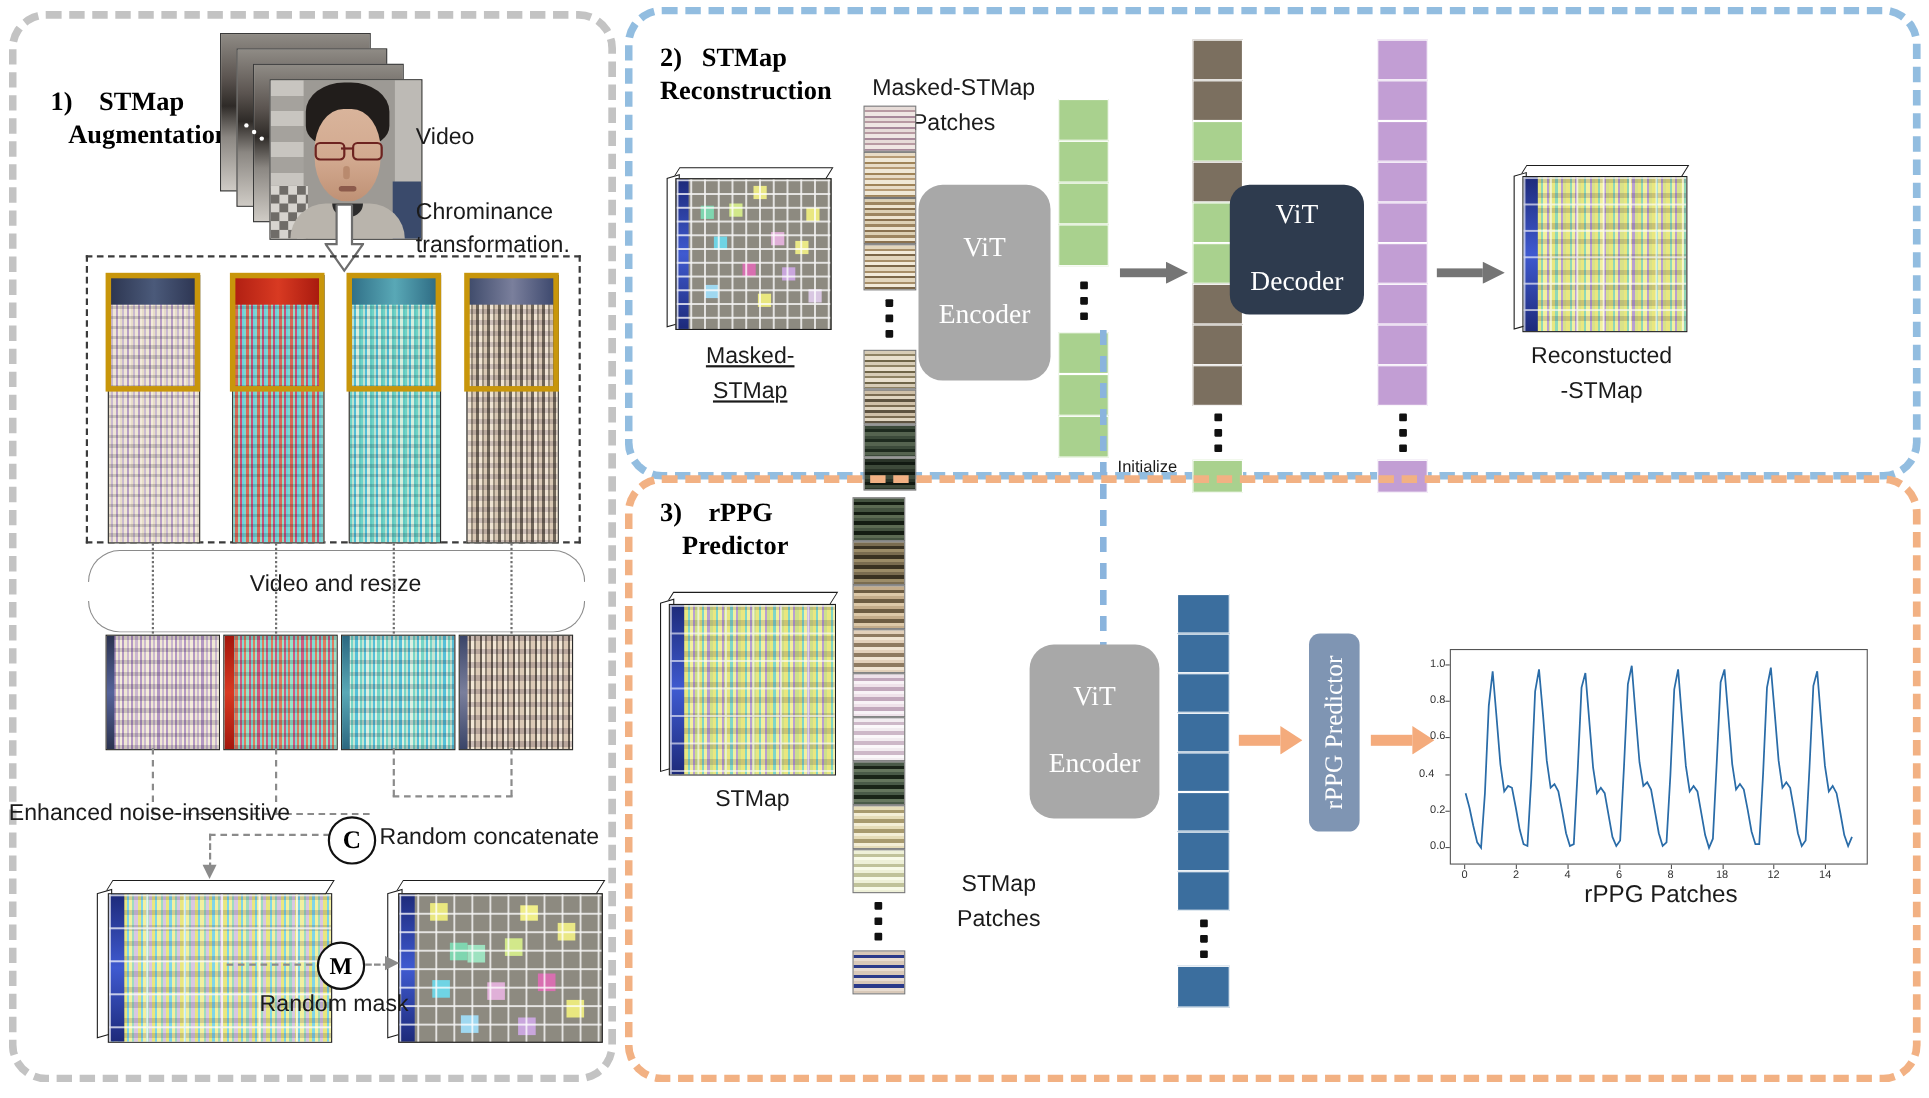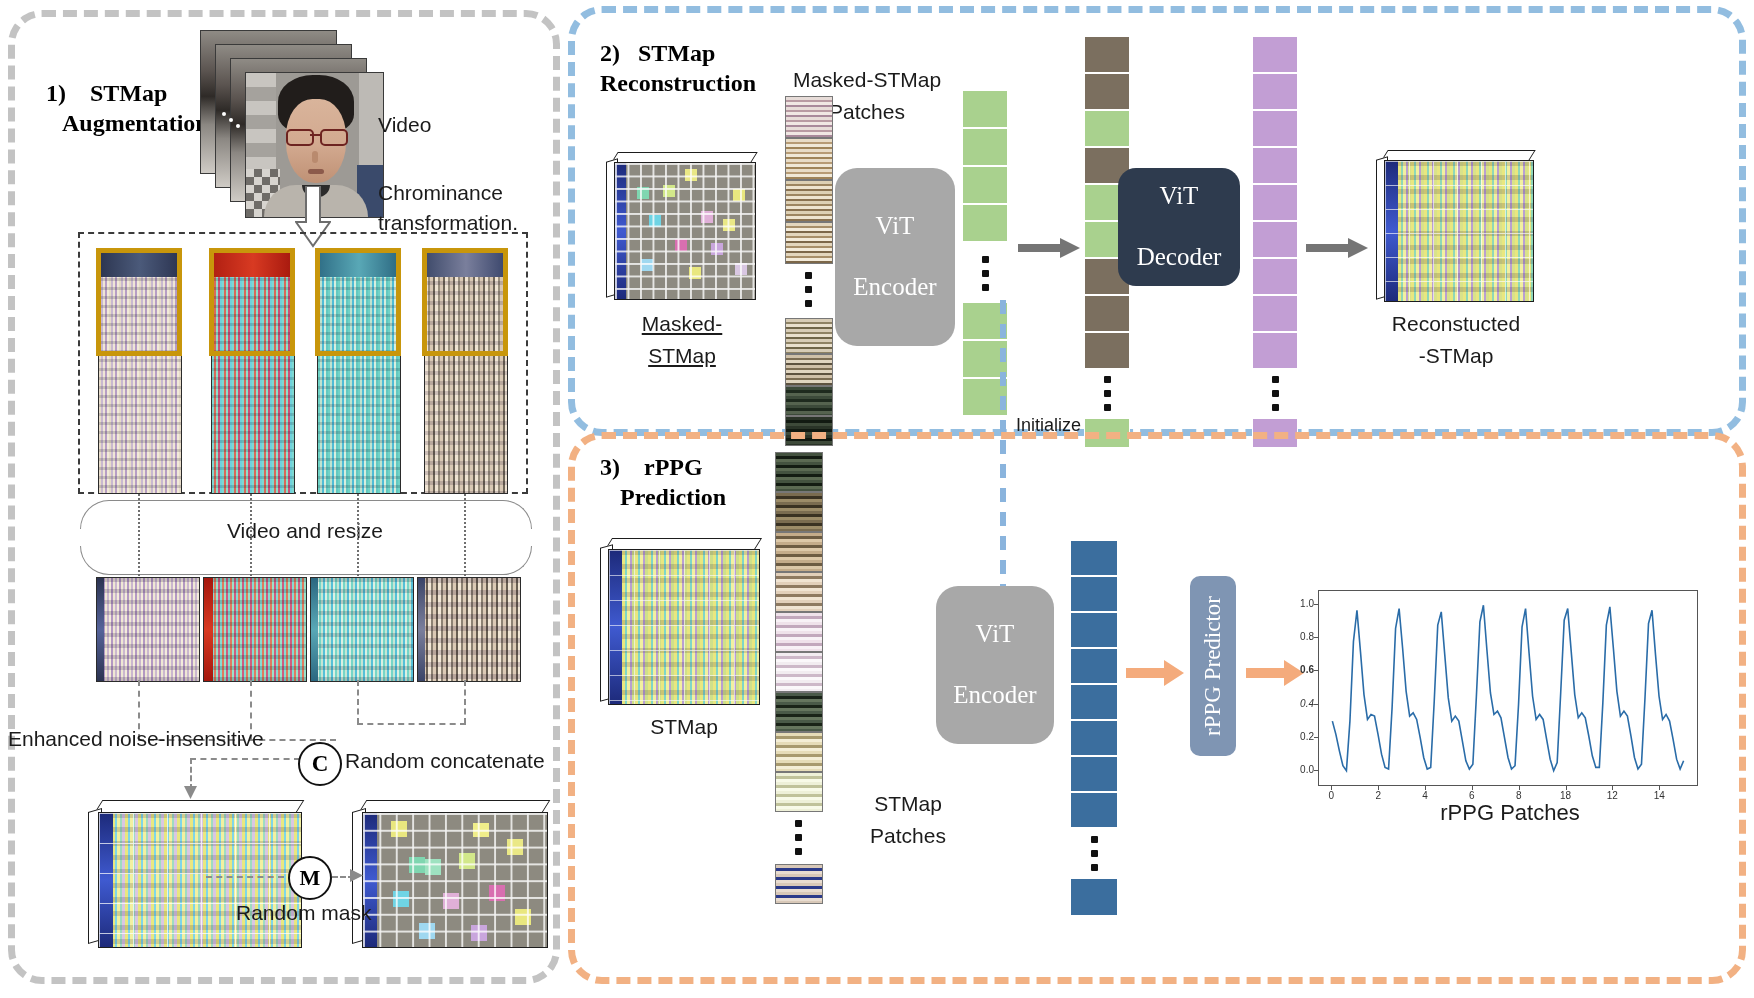--- a/index.html
+++ b/index.html
@@ -416,35 +416,35 @@
     <div class="gridlines" style="background-size:24px 24px;opacity:.75;"></div>
   </div>
 </div>
 <div class="cap c" style="left:1366px;top:308px;width:180px;line-height:32px;">
   <span>Reconstucted</span><br>
   <span>-STMap</span>
 </div>
 
 <div class="abs" style="left:1000px;top:300px;width:6px;height:138px;
      background:repeating-linear-gradient(180deg,#8ab4dd 0 14px,transparent 14px 24px);"></div>
-<div class="cap" style="left:1016px;top:412px;font-size:18px;">Initialize</div>
+<div class="cap" style="left:1016px;top:412px;font-size:15px;">Initialize</div>
 <div class="abs" style="left:1000px;top:440px;width:6px;height:190px;
      background:repeating-linear-gradient(180deg,#8ab4dd 0 14px,transparent 14px 24px);"></div>
 <div class="arr" style="left:992px;top:622px;">
   <svg width="22" height="20">
       <polygon points="0,0 22,0 11,19" fill="#8ab4dd"></polygon>
     </svg>
 </div>
 
 <div class="panel" id="panel-3"></div>
 
 <div class="step-title" style="left:600px;top:452px;width:250px;">
   <span>3)</span>
   &nbsp;&nbsp;&nbsp;<span>rPPG</span><br>
-  <span style="margin-left:20px">Prediction</span>
+  <span style="margin-left:20px">Predictor</span>
 </div>
 
 <div class="cube" style="left:600px;top:538px;width:162px;height:172px;">
   <div class="lip" style="left:8px;top:0;width:148px;height:11px;transform:skewX(-32deg);"></div>
   <div class="lip" style="left:0;top:8px;width:11px;height:152px;transform:skewY(-16deg);"></div>
   <div class="face" style="left:8px;top:11px;width:150px;height:154px;">
     <div class="tex-v" style="background:repeating-linear-gradient(90deg,#e9e77f 0 3px,#7fd6c8 3px 5px,#f2f0a0 5px 8px,#b9a0d0 8px 10px,#cfe08a 10px 13px);"></div>
     <div class="tex-h" style="background:repeating-linear-gradient(180deg,rgba(60,30,90,.3) 0 5px,rgba(255,255,255,0) 5px 14px);"></div>
     <div style="position:absolute;left:0;top:0;width:13px;height:100%;background:linear-gradient(180deg,#1d2a7a,#3f5ad0,#1d2a7a);"></div>
     <div class="gridlines" style="background-size:25px 25px;opacity:.7;"></div>
@@ -521,23 +521,23 @@
   <svg id="chart-svg" width="378" height="194" viewBox="0 0 378 194" preserveAspectRatio="none">
       <path d="M 13.37 130.09 L 16.88 143.33 L 20.39 159.87 L 23.91 174.76 L 27.42 179.73 L 30.93 130.09 L 34.44 50.67 L 37.96 19.24 L 41.47 60.60 L 44.98 103.62 L 48.49 128.44 L 52.01 123.47 L 55.52 125.13 L 59.03 143.33 L 62.54 163.18 L 66.06 176.42 L 69.57 178.07 L 73.08 116.85 L 76.59 37.44 L 80.11 17.58 L 83.62 57.29 L 87.13 100.31 L 90.65 125.13 L 94.16 121.82 L 97.67 128.44 L 101.18 146.64 L 104.70 166.49 L 108.21 178.07 L 111.72 176.42 L 115.23 110.24 L 118.75 34.13 L 122.26 20.89 L 125.77 63.91 L 129.28 106.93 L 132.80 130.09 L 136.31 125.13 L 139.82 130.09 L 143.34 149.95 L 146.85 169.80 L 150.36 178.07 L 153.87 173.11 L 157.39 105.27 L 160.90 30.82 L 164.41 14.27 L 167.92 58.95 L 171.44 101.96 L 174.95 123.47 L 178.46 120.16 L 181.97 126.78 L 185.49 146.64 L 189.00 166.49 L 192.51 178.07 L 196.03 174.76 L 199.54 113.55 L 203.05 35.78 L 206.56 17.58 L 210.08 62.25 L 213.59 105.27 L 217.10 128.44 L 220.61 123.47 L 224.13 128.44 L 227.64 148.29 L 231.15 168.15 L 234.66 179.73 L 238.18 171.45 L 241.69 101.96 L 245.20 29.16 L 248.72 17.58 L 252.23 60.60 L 255.74 103.62 L 259.25 126.78 L 262.77 121.82 L 266.28 126.78 L 269.79 144.98 L 273.30 164.84 L 276.82 176.42 L 280.33 176.42 L 283.84 111.89 L 287.35 34.13 L 290.87 15.93 L 294.38 57.29 L 297.89 100.31 L 301.41 125.13 L 304.92 120.16 L 308.43 125.13 L 311.94 144.98 L 315.46 166.49 L 318.97 178.07 L 322.48 173.11 L 325.99 106.93 L 329.51 32.47 L 333.02 19.24 L 336.53 63.91 L 340.04 105.27 L 343.56 128.44 L 347.07 123.47 L 350.58 130.09 L 354.09 148.29 L 357.61 168.15 L 361.12 178.07 L 364.63 169.80" fill="none" stroke="#2a6ca8" stroke-width="1.6"></path>
     </svg>
 </div>
 
 <div id="chart-yticks">
     <div class="tick" style="left: 1290px; top: 763.727px; width: 24px; text-align: right;">0.0</div>
     <div class="tickmark" style="left: 1314px; top: 769.727px; width: 4px; height: 1px;"></div>
     <div class="tick" style="left: 1290px; top: 730.636px; width: 24px; text-align: right;">0.2</div>
     <div class="tickmark" style="left: 1314px; top: 736.636px; width: 4px; height: 1px;"></div>
-    <div class="tick" style="left: 1290px; top: 697.545px; width: 24px; text-align: right; font-style: italic;">0.4</div>
+    <div class="tick" style="left: 1290px; top: 697.545px; width: 24px; ">0.4</div>
     <div class="tickmark" style="left: 1314px; top: 703.545px; width: 4px; height: 1px;"></div>
-    <div class="tick" style="left: 1290px; top: 664.455px; width: 24px; text-align: right; font-weight: bold;">0.6</div>
+    <div class="tick" style="left: 1290px; top: 664.455px; width: 24px; text-align: right;">0.6</div>
     <div class="tickmark" style="left: 1314px; top: 670.455px; width: 4px; height: 1px;"></div>
     <div class="tick" style="left: 1290px; top: 631.364px; width: 24px; text-align: right;">0.8</div>
     <div class="tickmark" style="left: 1314px; top: 637.364px; width: 4px; height: 1px;"></div>
     <div class="tick" style="left: 1290px; top: 598.273px; width: 24px; text-align: right;">1.0</div>
     <div class="tickmark" style="left: 1314px; top: 604.273px; width: 4px; height: 1px;"></div>
   </div>
 <div id="chart-xticks">
     <div class="tick" style="left: 1321.37px; top: 790px; width: 20px; text-align: center;">0</div>
     <div class="tickmark" style="left: 1331.37px; top: 786px; width: 1px; height: 4px;"></div>
     <div class="tick" style="left: 1368.2px; top: 790px; width: 20px; text-align: center;">2</div>

